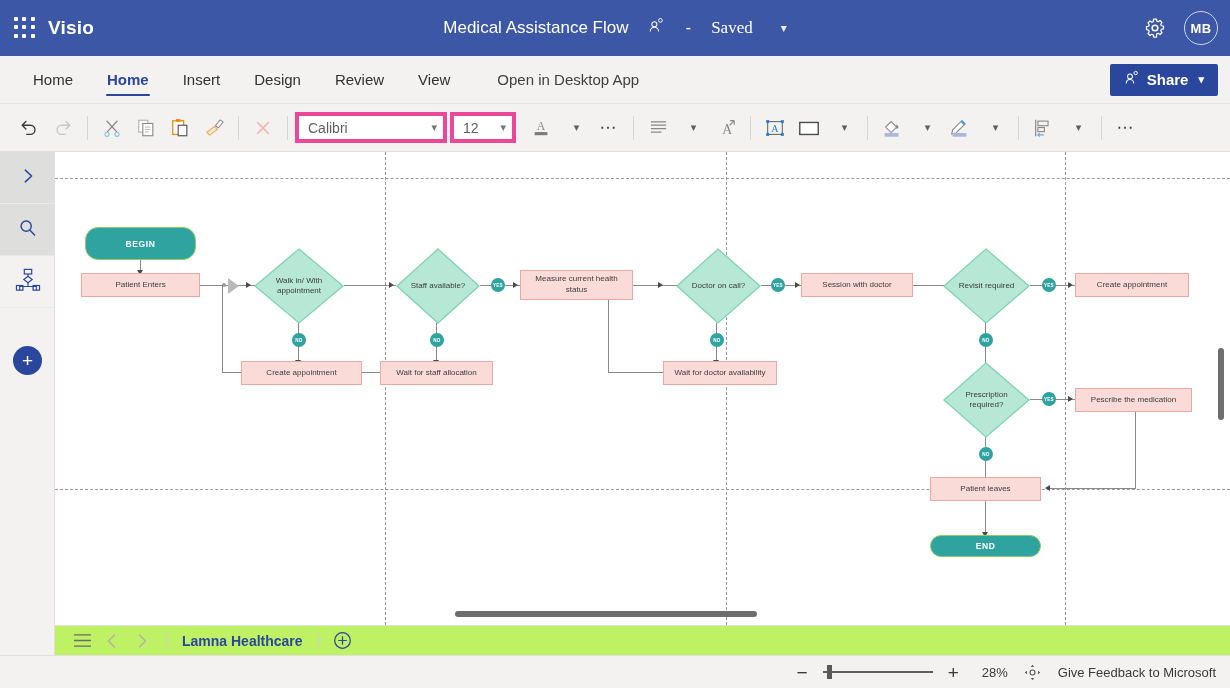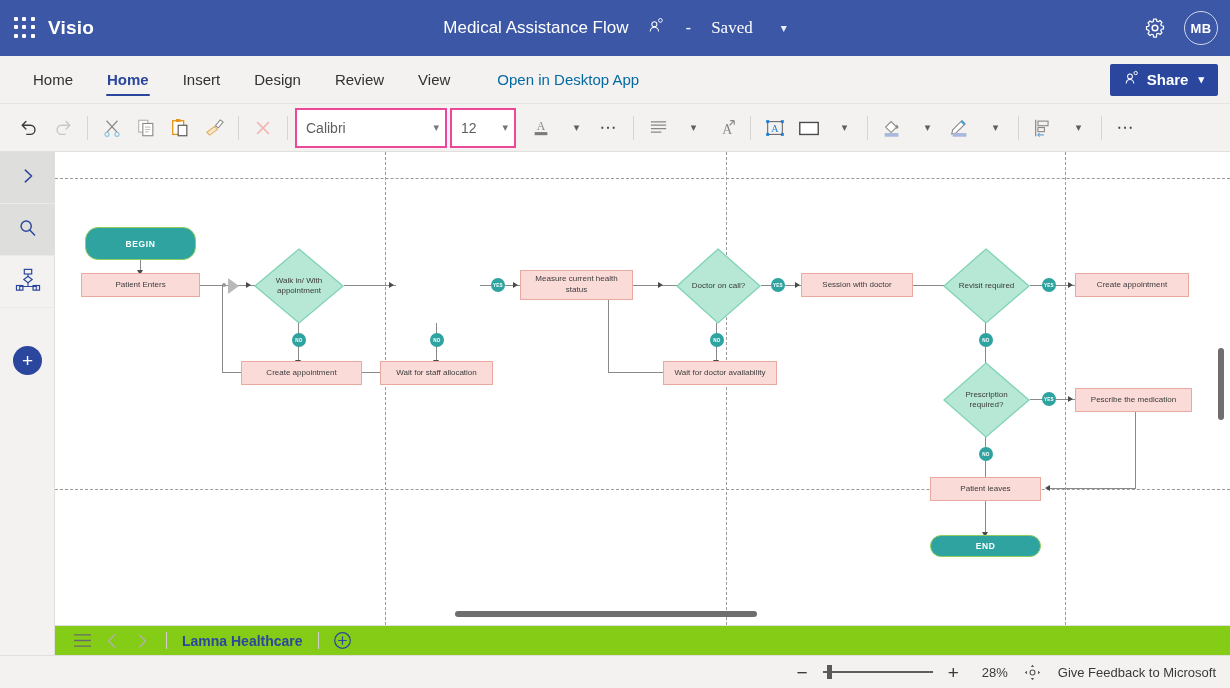--- a/index.html
+++ b/index.html
@@ -47,21 +47,21 @@
   .tabs { display: flex; align-items: center; height: 100%; padding-left: 18px; gap: 4px; }
   .tab {
     position: relative; height: 100%; display: flex; align-items: center;
     padding: 0 15px; font-size: 15px; color: #323130; cursor: pointer;
   }
   .tab.active { color: #2b479d; font-weight: 600; }
   .tab.active::after {
     content: ""; position: absolute; left: 14px; right: 14px; bottom: 7px;
     height: 2.5px; background: #2b479d; border-radius: 2px;
   }
-  .open-desktop { margin-left: 28px; font-size: 15px; color: #0369a1; cursor: pointer; }
+  .open-desktop { margin-left: 28px; font-size: 15px; color: #404040; cursor: pointer; }
   .ribbon-right { position: absolute; right: 12px; display: flex; align-items: center; gap: 10px; }
   .btn-share {
     display: flex; align-items: center; gap: 7px; height: 32px; padding: 0 14px;
     background: #2b479d; color: #fff; font-size: 15px; font-weight: 600;
     border-radius: 2px; cursor: pointer;
   }
   .btn-comments {
     display: flex; align-items: center; gap: 8px; height: 32px; padding: 0 13px;
     background: #fff; color: #323130; font-size: 15px; border: 1px solid #d6d4d2;
     border-radius: 2px; cursor: pointer;
@@ -73,21 +73,21 @@
     background: #f3f2f1; display: flex; align-items: center; padding-left: 12px;
     border-bottom: 1px solid #e1dfdd;
   }
   .tb-item {
     height: 34px; min-width: 34px; display: flex; align-items: center; justify-content: center;
     padding: 0 5px; cursor: pointer; border-radius: 2px;
   }
   .tb-sep { width: 1px; height: 24px; background: #d8d6d4; margin: 0 7px; }
   .tb-combo {
     display: flex; align-items: center; justify-content: space-between;
-    height: 40px; background: #fff; border: 2px solid #ec4899; padding: 0 6px 0 9px;
+    height: 31px; background: #fff; border: 4px solid #ec4899; padding: 0 6px 0 9px;
     font-size: 14px; color: #605e5c; cursor: pointer;
   }
   .tb-combo.font { width: 152px; }
   .tb-combo.size { width: 66px; margin-left: 3px; }
   .tb-combo .cv { font-size: 11px; color: #787674; margin-left: 6px; }
   .chevron { font-size: 11px; color: #605e5c; margin-left: 3px; }
   .dots { letter-spacing: 2px; font-size: 17px; color: #3a3a38; line-height: 1; }
 
   
   .rail {
@@ -153,21 +153,21 @@
     background: #6e6e6e; border-radius: 3px; cursor: pointer;
   }
   .sb-h {
     position: absolute; left: 400px; bottom: 8px; width: 302px; height: 6px;
     background: #6e6e6e; border-radius: 3px; cursor: pointer;
   }
 
   
   .pagebar {
     position: absolute; left: 55px; right: 0; bottom: 33px; height: 30px;
-    background: #84cc16; border-top: 1px solid #e1dfdd;
+    background: #bef264; border-top: 1px solid #e1dfdd;
     display: flex; align-items: center; padding-left: 14px; gap: 4px;
   }
   .pb-icon { width: 26px; height: 24px; display: flex; align-items: center; justify-content: center; cursor: pointer; }
   .pb-sep { width: 1px; height: 17px; background: #d0cece; margin: 0 7px; }
   .page-tab { font-size: 14px; font-weight: 700; color: #2b479d; cursor: pointer; padding: 0 4px; }
   .pb-add { width: 26px; height: 26px; display: flex; align-items: center; justify-content: center; cursor: pointer; }
 
   
   .statusbar {
     position: absolute; left: 0; right: 0; bottom: 0; height: 33px;
@@ -510,20 +510,26 @@
       <svg width="90" height="76" viewBox="0 0 90 76">
           <polygon points="45,1 89,38 45,75 1,38" fill="#b7e8d6" stroke="#7fd3b5" stroke-width="1.3"></polygon>
         </svg>
       <span class="dtext">Walk in/ With appointment</span>
     </div>
 
     <div class="node proc" style="left:186px; top:209px; width:121px; height:24px">
       <span>Create appointment</span>
     </div>
 
+    <div class="dia-wrap" style="left:341px; top:96px; width:84px; height:76px">
+      <svg width="84" height="76" viewBox="0 0 84 76">
+          <polygon points="42,1 83,38 42,75 1,38" fill="#b7e8d6" stroke="#7fd3b5" stroke-width="1.3"></polygon>
+        </svg>
+      <span class="dtext">Staff available?</span>
+    </div>
 
     <div class="node proc" style="left:325px; top:209px; width:113px; height:24px">
       <span>Wait for staff allocation</span>
     </div>
 
     <div class="node proc" style="left:465px; top:118px; width:113px; height:30px">
       <span>Measure current health status</span>
     </div>
 
     <div class="dia-wrap" style="left:621px; top:96px; width:85px; height:76px">

